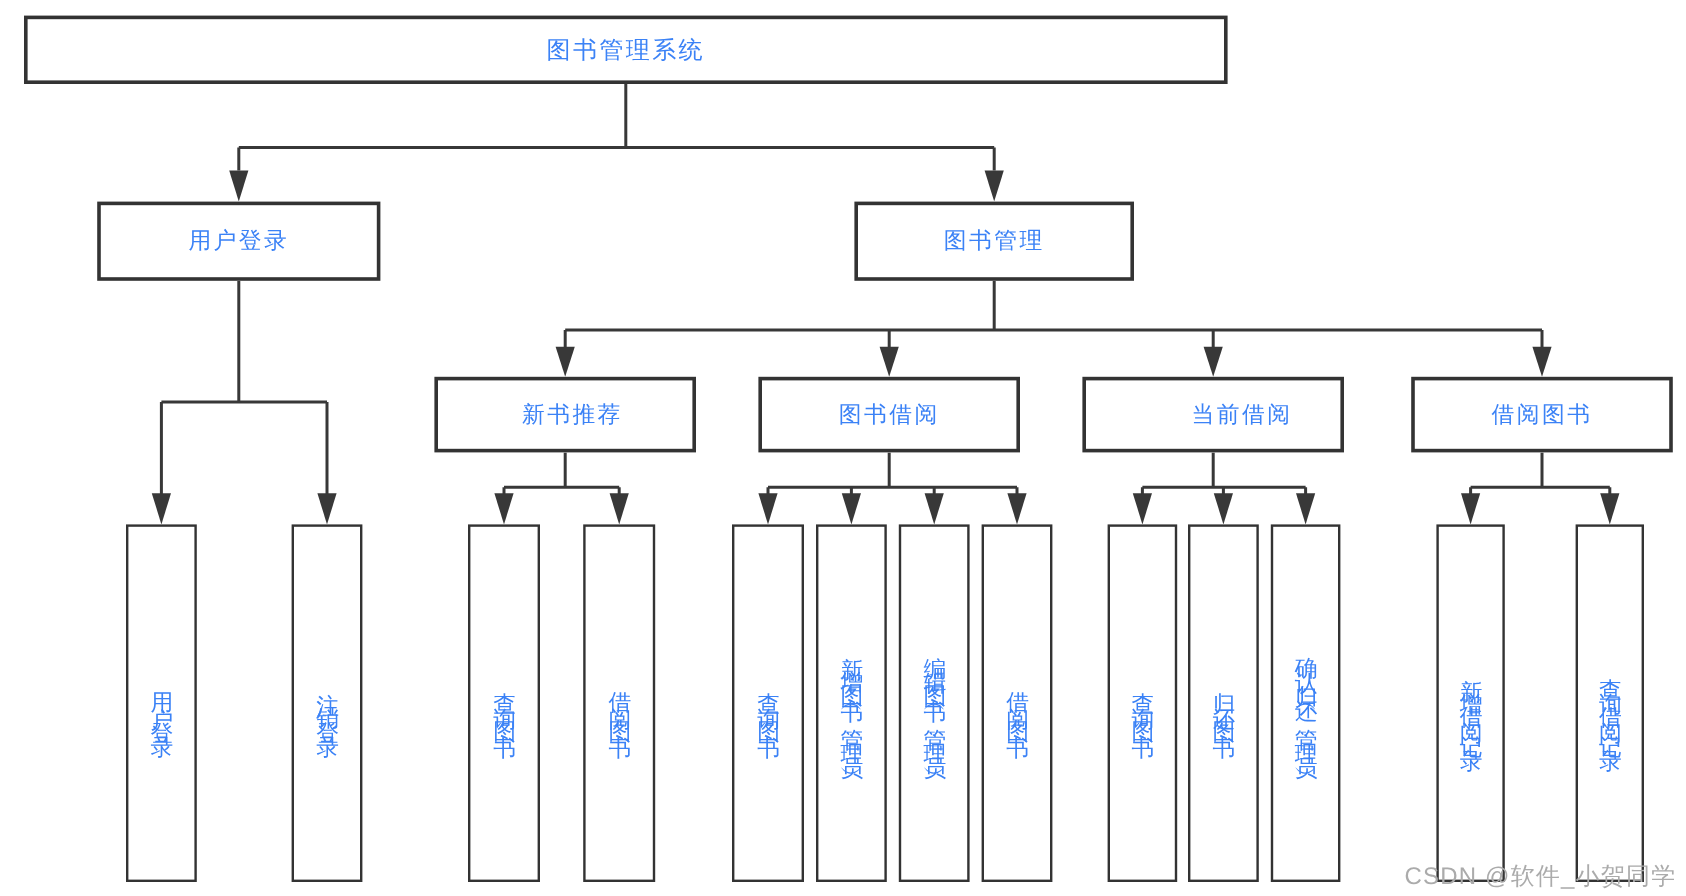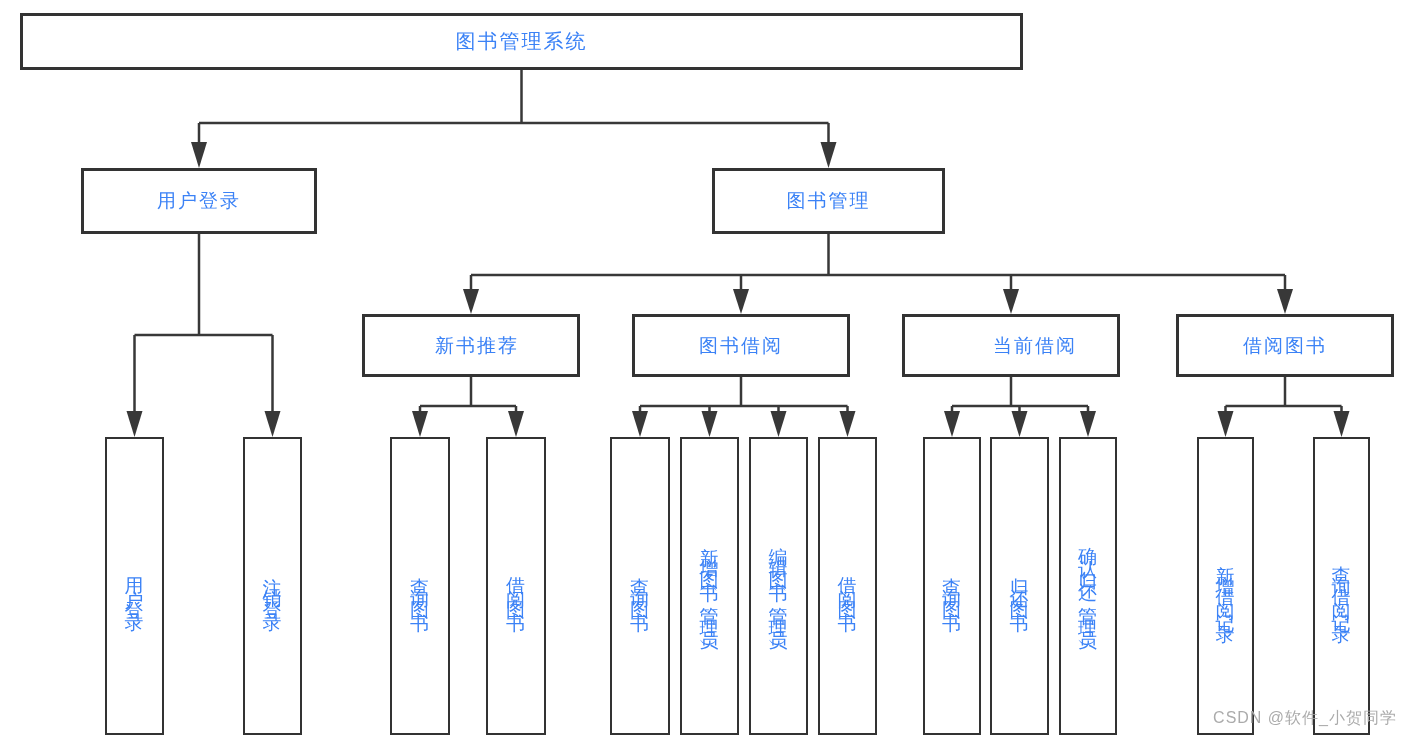--- a/index.html
+++ b/index.html
@@ -62,22 +62,22 @@
   #l-c3 { left: 749px;  width: 59px; }
   #l-c4 { left: 818px;  width: 59px; }
   #l-d1 { left: 923px;  width: 58px; }
   #l-d2 { left: 990px;  width: 59px; }
   #l-d3 { left: 1059px; width: 58px; }
   #l-e1 { left: 1197px; width: 57px; }
   #l-e2 { left: 1313px; width: 57px; }
   .watermark {
     position: absolute;
     right: 8px;
-    bottom: 18px;
-    font-size: 16px;
+    bottom: 3px;
+    font-size: 20px;
     color: #ababab;
     letter-spacing: 1px;
     z-index: 2;
     white-space: nowrap;
   }
 </style>
 </head>
 <body>
 
 <div class="canvas">

